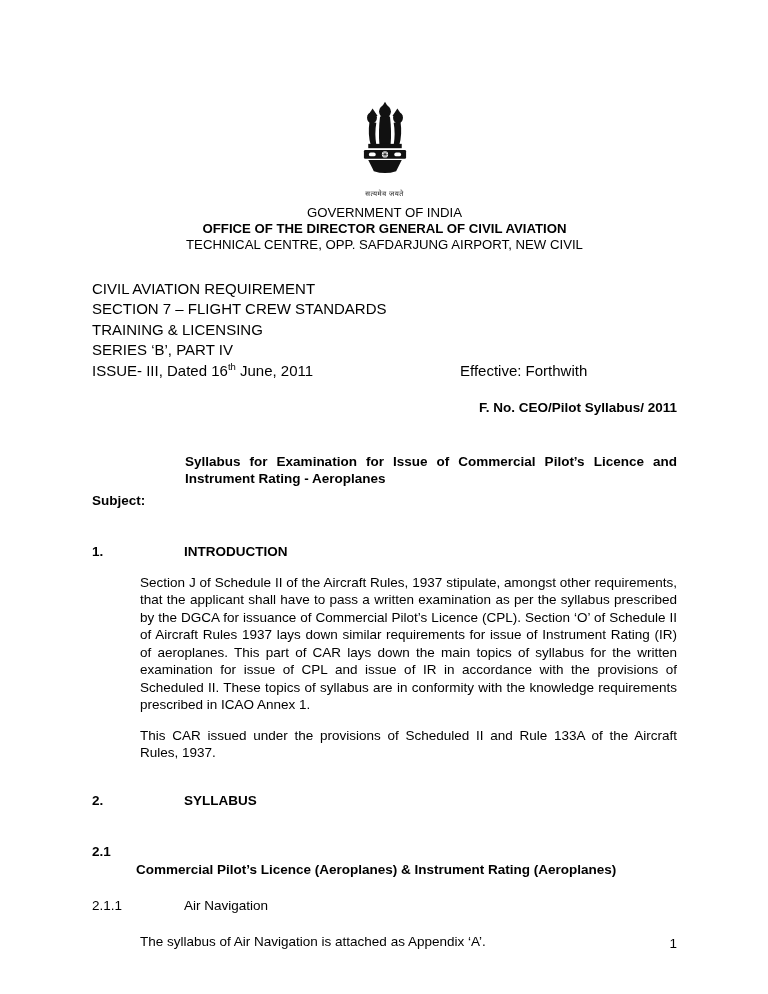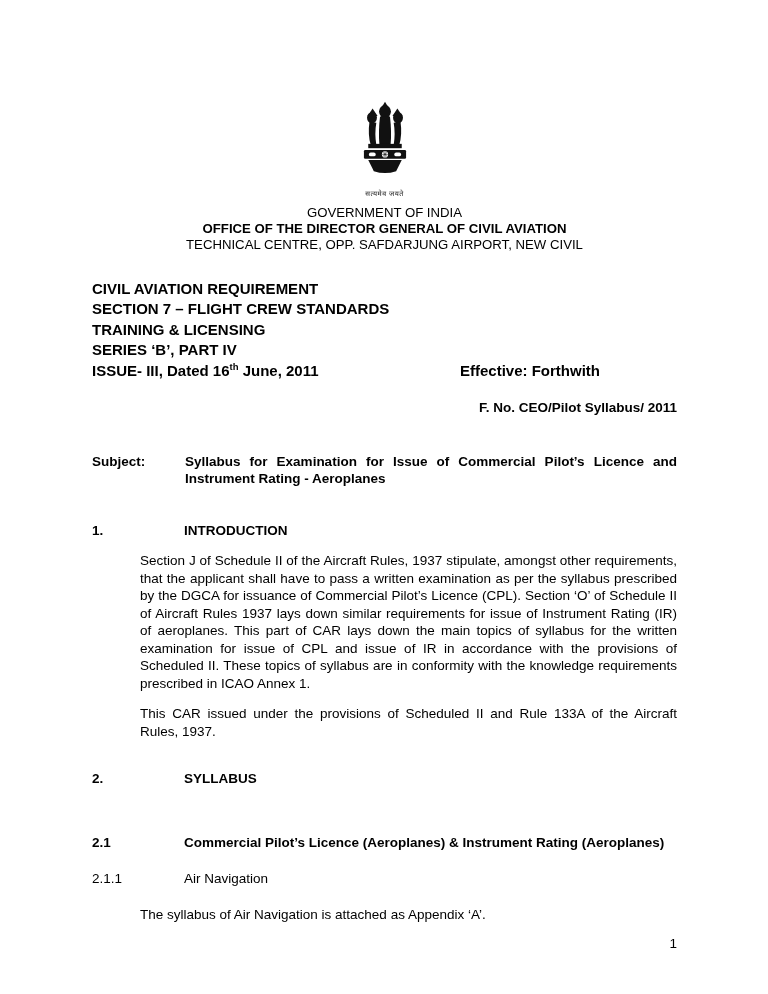--- a/index.html
+++ b/index.html
@@ -39,21 +39,21 @@
   .gov-header {
     margin-top: 6px;
     text-align: center;
     font-size: 13.2px;
     line-height: 16px;
   }
 
   
   .title-block {
     margin-top: 26px;
-    font-weight: 700;
+    font-weight: 400;
     font-size: 15px;
     line-height: 20.5px;
   }
   .issue-line { position: relative; }
   .issue-line sup { font-size: 9.5px; vertical-align: super; line-height: 0; }
   .effective {
     position: absolute;
     left: 368px;
     top: 0;
   }
@@ -63,39 +63,39 @@
     text-align: right;
     font-weight: 700;
   }
 
   
   .subject-row {
     margin-top: 36px;
     display: flex;
     font-weight: 700;
   }
-  .subject-label { width: 93px; flex: none; }
+  .subject-label { width: 93px; flex: none; margin-top: 39px; }
   .subject-text { flex: 1; text-align: justify; }
 
   
   .num-row { display: flex; }
   .num { width: 48px; flex: none; }
   .num-text { flex: 1; padding-left: 44px; }
   .justify { text-align: justify; }
 
   .sec-heading { margin-top: 34px; font-weight: 700; }
   .body-para {
     margin-top: 13px;
     margin-left: 48px;
     text-align: justify;
   }
   .body-para.second { }
 
   .sec2 { margin-top: 30px; font-weight: 700; }
-  .sec21 { margin-top: 46px; font-weight: 700; }
+  .sec21 { margin-top: 34px; font-weight: 700; flex-direction: column; }
   .sec211 { margin-top: 19px; }
   .appendix-note { margin-top: 18px; margin-left: 48px; }
 
   .page-number {
     position: absolute;
     right: 91px;
     bottom: 42px;
     font-size: 13.5px;
   }
 </style>

